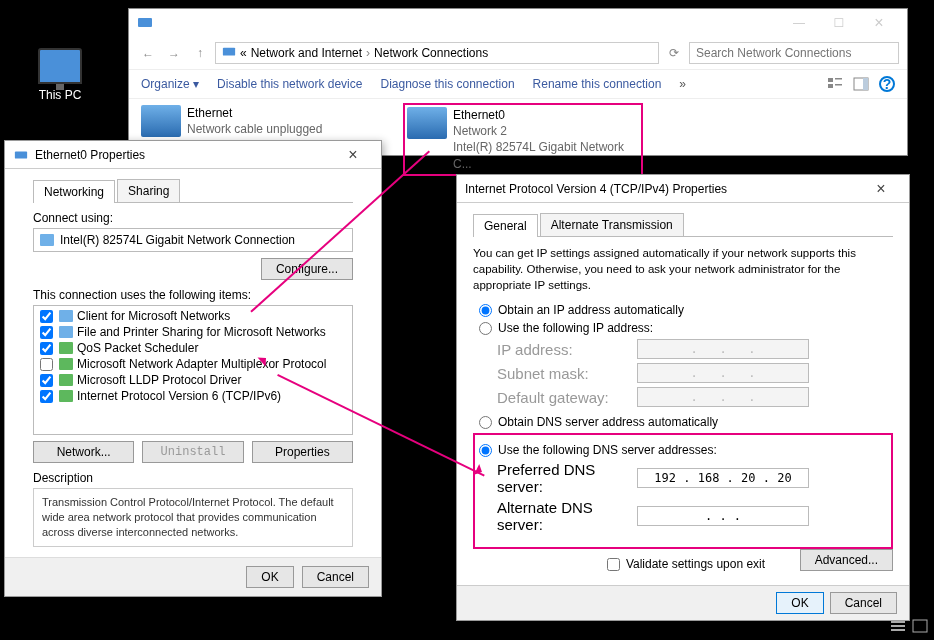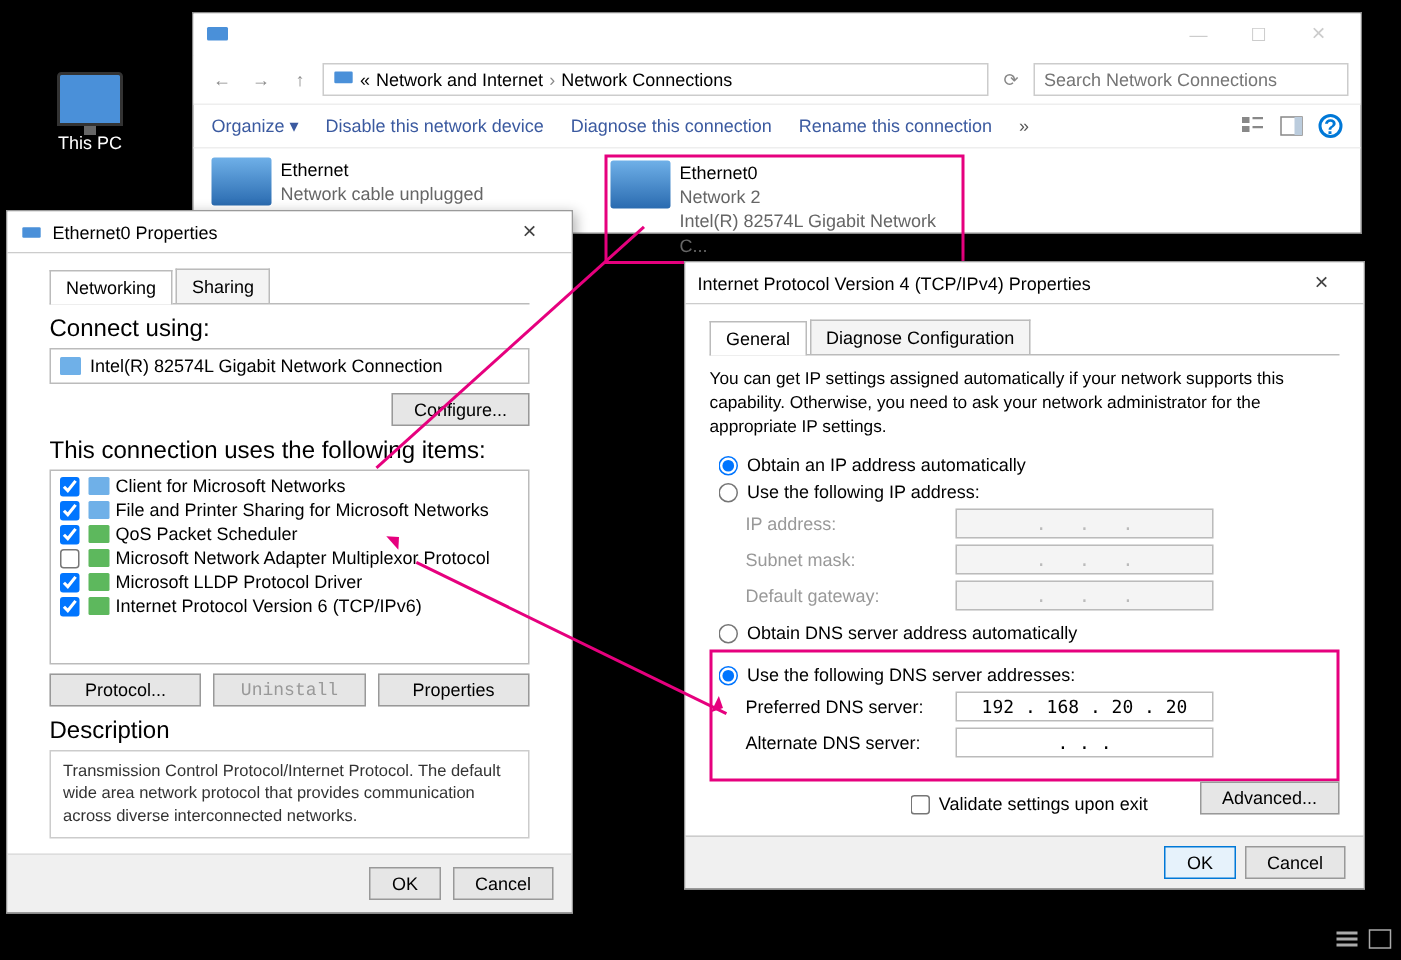--- a/index.html
+++ b/index.html
@@ -46,21 +46,21 @@
 
 
 .dlg { position: absolute; background: #f0f0f0; border: 1px solid #9a9a9a; box-shadow: 2px 2px 8px rgba(0,0,0,.3); }
 .dlg .titlebar { background: #fff; border-bottom: 1px solid #ccc; }
 .dlg .body { padding: 10px 28px; background: #fff; }
 .tabs { display: flex; border-bottom: 1px solid #bbb; margin-bottom: 8px; }
 .tab { padding: 4px 10px; border: 1px solid #bbb; border-bottom: none; margin-right: 2px; background: #f4f4f4; cursor: default; }
 .tab.active { background: #fff; position: relative; top: 1px; }
 
 #ethprop { top: 140px; left: 4px; width: 378px; }
-.lbl { font-size: 16px; margin: 3px 0; }
+.lbl { font-size: 12px; margin: 3px 0; }
 .adapterbox { border: 1px solid #bbb; padding: 4px 6px; display: flex; align-items: center; gap: 6px; background: #fff; margin-bottom: 6px; }
 .btn { border: 1px solid #999; background: #e6e6e6; padding: 3px 14px; font-size: 12px; cursor: default; }
 .btn:disabled { color: #999; font-family: Liberation Mono, monospace; }
 .itemsbox { border: 1px solid #bbb; background: #fff; height: 130px; overflow: hidden; position: relative; margin-bottom: 6px; padding: 2px; }
 .itemsbox .row { display: flex; align-items: center; gap: 4px; font-size: 11.5px; padding: 1px 2px; }
 .itemsbox .row.hl { background: #cde8fb; border: 2px solid #e6007e; }
 .itemsbox input[type=checkbox] { margin: 0 2px; }
 .miniicn { width: 14px; height: 12px; background: #6fb0e8; display: inline-block; border-radius: 1px; }
 .miniicn.g { background: #5db85d; }
 .btnrow { display: flex; gap: 8px; justify-content: space-between; margin-bottom: 8px; }
@@ -68,21 +68,21 @@
 .descbox { border: 1px solid #ccc; padding: 6px 8px; font-size: 11px; color: #333; line-height: 1.35; }
 .dlgfoot { background: #f0f0f0; padding: 8px 12px; display: flex; justify-content: flex-end; gap: 8px; border-top: 1px solid #ddd; }
 
 #ipv4prop { top: 174px; left: 456px; width: 454px; }
 #ipv4prop .body { padding: 10px 16px 14px; }
 .intro { font-size: 11.5px; line-height: 1.4; margin-bottom: 10px; }
 .radiorow { display: flex; align-items: center; gap: 6px; font-size: 12px; margin: 4px 0 4px 6px; }
 .radiorow input[type=radio] { margin: 0; }
 .ipfields { margin: 2px 0 8px 24px; }
 .ipfield { display: flex; align-items: center; margin: 4px 0; }
-.ipfield .flbl { width: 140px; font-size: 12px; }
+.ipfield .flbl { width: 140px; font-size: 15px; }
 .ipfield.disabled .flbl { color: #999; }
 .ipbox { width: 172px; height: 20px; border: 1px solid #bbb; background: #fff; display: flex; align-items: center; justify-content: space-evenly; padding: 0 8px; font-family: monospace; }
 .ipfield.disabled .ipbox { background: #f4f4f4; color: #bbb; }
 .dnsgrp { border: 2px solid #e6007e; padding: 4px 2px 6px; margin: 4px 0 8px; }
 .chkrow { display: flex; align-items: center; gap: 6px; font-size: 12px; margin: 8px 0 0 6px; justify-content: center; }
 .advrow { display: flex; justify-content: flex-end; margin-top: -22px; }
 .dlgfoot2 { background: #f0f0f0; padding: 6px 12px; display: flex; justify-content: flex-end; gap: 6px; border-top: 1px solid #ccc; }
 .btn.default { border: 1px solid #0078d7; background: #e6f2fb; }
 
 
@@ -225,21 +225,21 @@
           <span class="miniicn g"></span>
           <span>Microsoft LLDP Protocol Driver</span>
         </div>
       <div class="row">
           <input type="checkbox" checked="" style="">
           <span class="miniicn g"></span>
           <span>Internet Protocol Version 6 (TCP/IPv6)</span>
         </div>
     </div>
     <div class="btnrow">
-      <button class="btn">Protocol...</button>
+      <button class="btn">Network...</button>
       <button class="btn" disabled="">Uninstall</button>
       <button class="btn">Properties</button>
     </div>
     <div class="lbl">Description</div>
     <div class="descbox">Transmission Control Protocol/Internet Protocol. The default wide area network protocol that provides communication across diverse interconnected networks.</div>
   </div>
   <div class="dlgfoot">
     <button class="btn">OK</button>
     <button class="btn">Cancel</button>
   </div>
@@ -248,21 +248,21 @@
 <div id="ipv4prop" class="dlg">
   <div class="titlebar">
     <span class="title">Internet Protocol Version 4 (TCP/IPv4) Properties</span>
     <div class="wbtn">
         <span class="close-x">×</span>
       </div>
   </div>
   <div class="body">
     <div class="tabs">
       <div class="tab active">General</div>
-      <div class="tab">Diagnose Configuration</div>
+      <div class="tab">Alternate Transmission</div>
     </div>
     <div class="intro">You can get IP settings assigned automatically if your network supports this capability. Otherwise, you need to ask your network administrator for the appropriate IP settings.</div>
 
     <label class="radiorow">
         <input type="radio" name="ipmode" checked="" style="">
         <span>Obtain an IP address automatically</span>
       </label>
     <label class="radiorow">
         <input type="radio" name="ipmode" style="">
         <span>Use the following IP address:</span>

